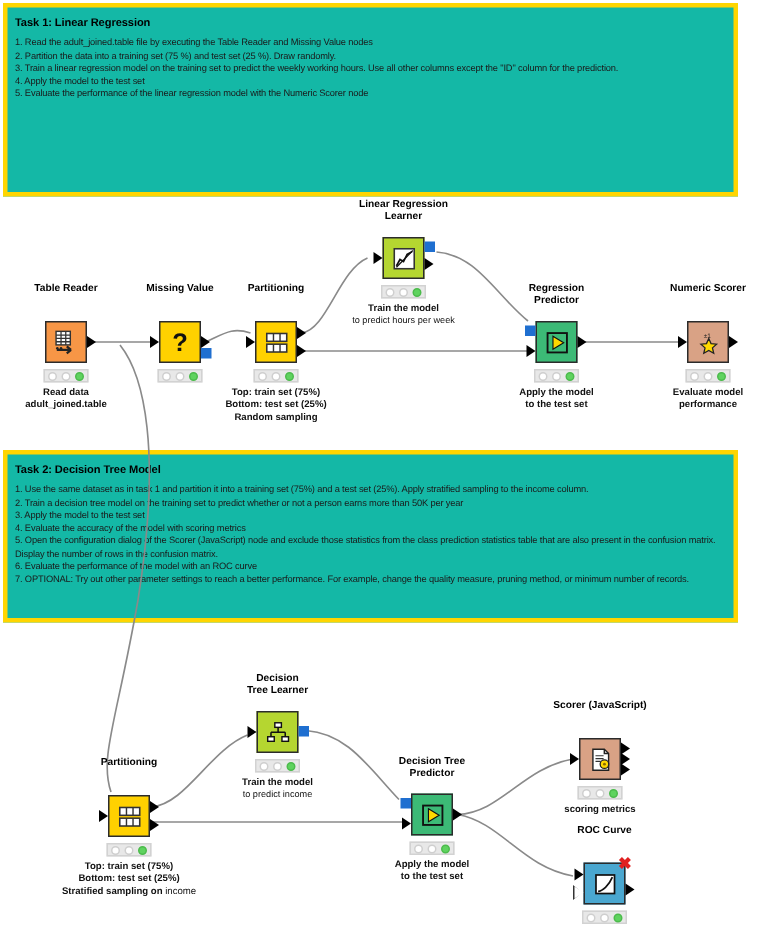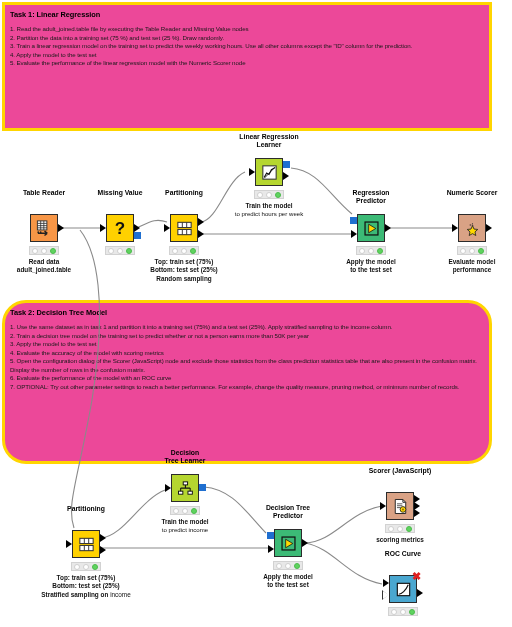--- a/index.html
+++ b/index.html
@@ -6,21 +6,21 @@
   body{
     width:512px;height:627px;background:#ffffff;
     font-family:"Liberation Sans", sans-serif;
     -webkit-font-smoothing:antialiased;
     position:relative;overflow:hidden;
   }
   #canvas{position:absolute;left:0;top:0;width:512px;height:627px;}
 
   
   .annotation{
-    position:absolute;background:#ec4899;
+    position:absolute;background:#14b8a6;
     border:3px solid #ffd500;box-sizing:border-box;
     padding:4px 5px 3px 5px;z-index:5;
   }
   .ann-title{
     font-size:7.4px;font-weight:bold;color:#000;
     line-height:11px;margin:0 0 5px 0;letter-spacing:-0.05px;
   }
   .ann-line{
     font-size:6.2px;color:#1a1a1a;line-height:8.55px;
     letter-spacing:-0.1px;white-space:normal;
@@ -88,21 +88,21 @@
 
   <div class="annotation" style="left:2px;top:2px;width:490px;height:129px;">
     <div class="ann-title">Task 1: Linear Regression</div>
     <div class="ann-line">1. Read the adult_joined.table file by executing the Table Reader and Missing Value nodes</div>
     <div class="ann-line">2. Partition the data into a training set (75 %) and test set (25 %). Draw randomly.</div>
     <div class="ann-line">3. Train a linear regression model on the training set to predict the weekly working hours. Use all other columns except the "ID" column for the prediction.</div>
     <div class="ann-line">4. Apply the model to the test set</div>
     <div class="ann-line">5. Evaluate the performance of the linear regression model with the Numeric Scorer node</div>
   </div>
 
-  <div class="annotation" style="left:2px;top:300px;width:490px;height:164px;border-radius:24px;">
+  <div class="annotation" style="left:2px;top:300px;width:490px;height:115px;">
     <div class="ann-title">Task 2: Decision Tree Model</div>
     <div class="ann-line">1. Use the same dataset as in task 1 and partition it into a training set (75%) and a test set (25%). Apply stratified sampling to the income column.</div>
     <div class="ann-line">2. Train a decision tree model on the training set to predict whether or not a person earns more than 50K per year</div>
     <div class="ann-line">3. Apply the model to the test set</div>
     <div class="ann-line">4. Evaluate the accuracy of the model with scoring metrics</div>
     <div class="ann-line">5. Open the configuration dialog of the Scorer (JavaScript) node and exclude those statistics from the class prediction statistics table that are also present in the confusion matrix. Display the number of rows in the confusion matrix.</div>
     <div class="ann-line">6. Evaluate the performance of the model with an ROC curve</div>
     <div class="ann-line">7. OPTIONAL: Try out other parameter settings to reach a better performance. For example, change the quality measure, pruning method, or minimum number of records.</div>
   </div>
 

